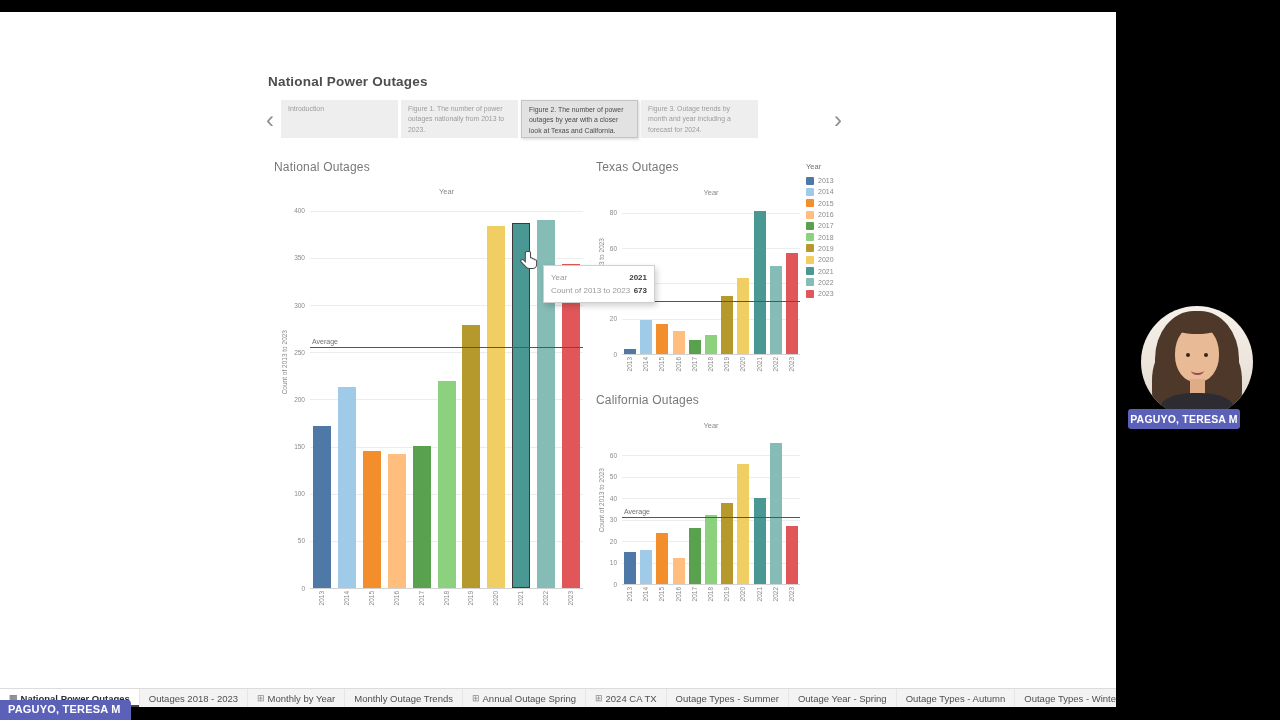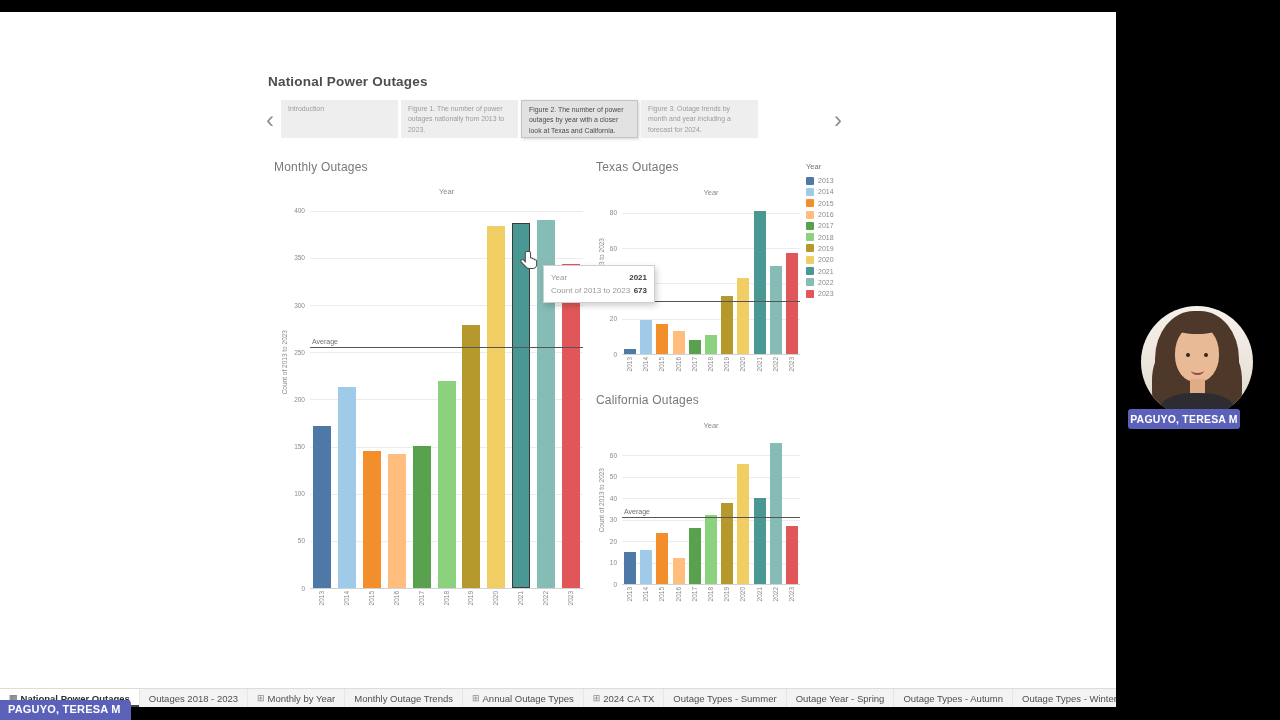--- a/index.html
+++ b/index.html
@@ -100,21 +100,21 @@
   <div class="nav-chevron left">‹</div>
   <div class="nav-cards" id="nav-cards">
       <div class="nav-card">Introduction</div>
       <div class="nav-card">Figure 1. The number of power outages nationally from 2013 to 2023.</div>
       <div class="nav-card selected">Figure 2. The number of power outages by year with a closer look at Texas and California.</div>
       <div class="nav-card">Figure 3.  Outage trends by month and year including a forecast for 2024.</div>
     </div>
   <div class="nav-chevron right">›</div>
 
   <div class="chart" style="left:270px;top:148px;width:320px;height:475px;">
-    <div class="chart-title">Monthly Outages</div>
+    <div class="chart-title">National Outages</div>
     <div class="xaxis-title" style="left:40px;top:27px;width:273px;">Year</div>
     <div class="yaxis-title" style="left:11px;top:170px;">Count of 2013 to 2023</div>
     <div class="plot" style="left:40px;top:46px;width:273px;height:382px;">
         <div class="gridline zero" style="top: 382px;"></div>
         <div class="ytick" style="top: 378.5px;">0</div>
         <div class="gridline" style="top: 334.84px;"></div>
         <div class="ytick" style="top: 331.34px;">50</div>
         <div class="gridline" style="top: 287.679px;"></div>
         <div class="ytick" style="top: 284.179px;">100</div>
         <div class="gridline" style="top: 240.519px;"></div>
@@ -322,21 +322,21 @@
         </div>
         <div class="tab">
           <span class="tab-icon">⊞</span>
           <span>Monthly by Year</span>
         </div>
         <div class="tab">
           <span>Monthly Outage Trends</span>
         </div>
         <div class="tab">
           <span class="tab-icon">⊞</span>
-          <span>Annual Outage Types</span>
+          <span>Annual Outage Spring</span>
         </div>
         <div class="tab">
           <span class="tab-icon">⊞</span>
           <span>2024 CA TX</span>
         </div>
         <div class="tab">
           <span>Outage Types - Summer</span>
         </div>
         <div class="tab">
           <span>Outage Year - Spring</span>

